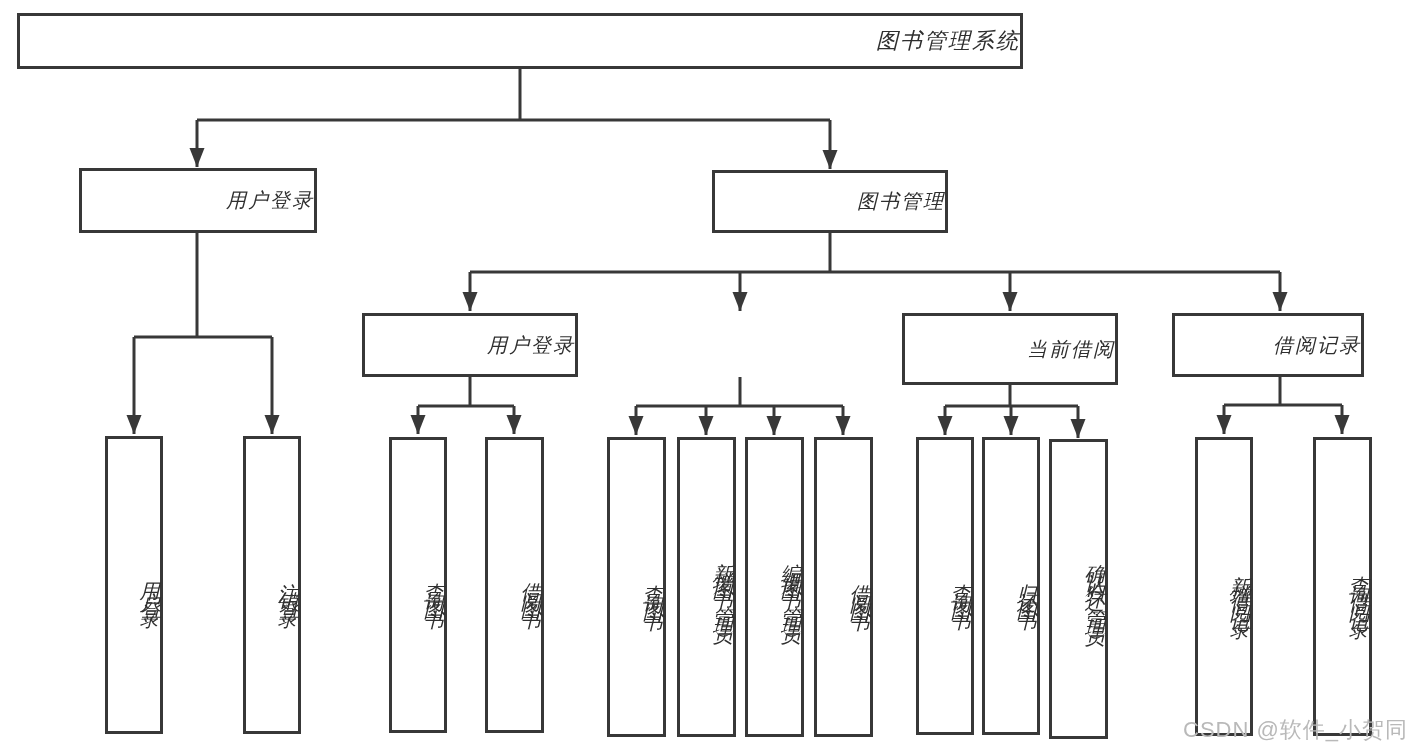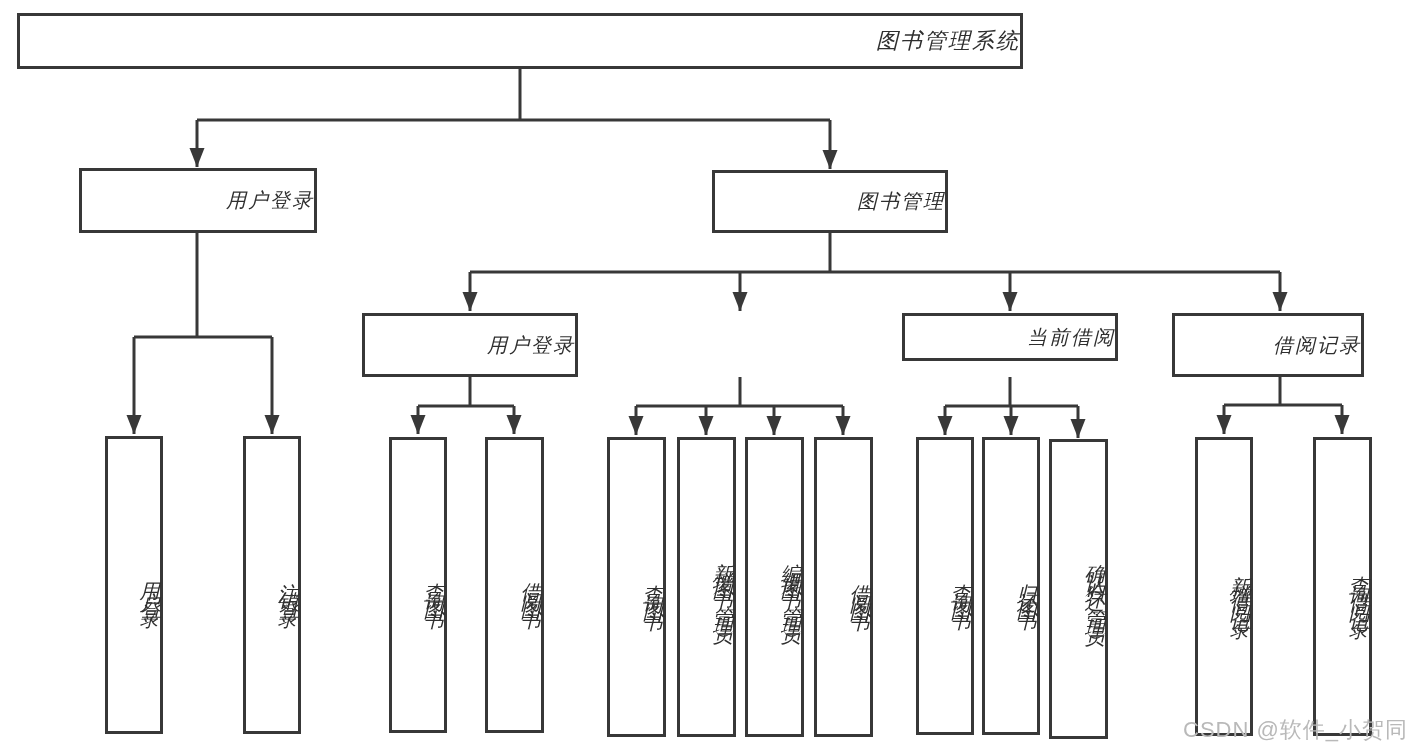--- a/index.html
+++ b/index.html
@@ -111,21 +111,21 @@
   <div class="node hbox" style="left:79px; top:168px; width:238px; height:65px;">
     <span>用户登录</span>
   </div>
   <div class="node hbox" style="left:712px; top:170px; width:236px; height:63px;">
     <span>图书管理</span>
   </div>
 
   <div class="node hbox" style="left:362px; top:313px; width:216px; height:64px;">
     <span>用户登录</span>
   </div>
-  <div class="node hbox" style="left:902px; top:313px; width:216px; height:48px;">
+  <div class="node hbox" style="left:902px; top:313px; width:216px; height:72px;">
     <span>当前借阅</span>
   </div>
   <div class="node hbox" style="left:1172px; top:313px; width:192px; height:64px;">
     <span>借阅记录</span>
   </div>
 
   <div class="node vbox" style="left:105px; top:436px; width:58px; height:298px;">
     <span>用户登录</span>
   </div>
   <div class="node vbox" style="left:243px; top:436px; width:58px; height:298px;">

